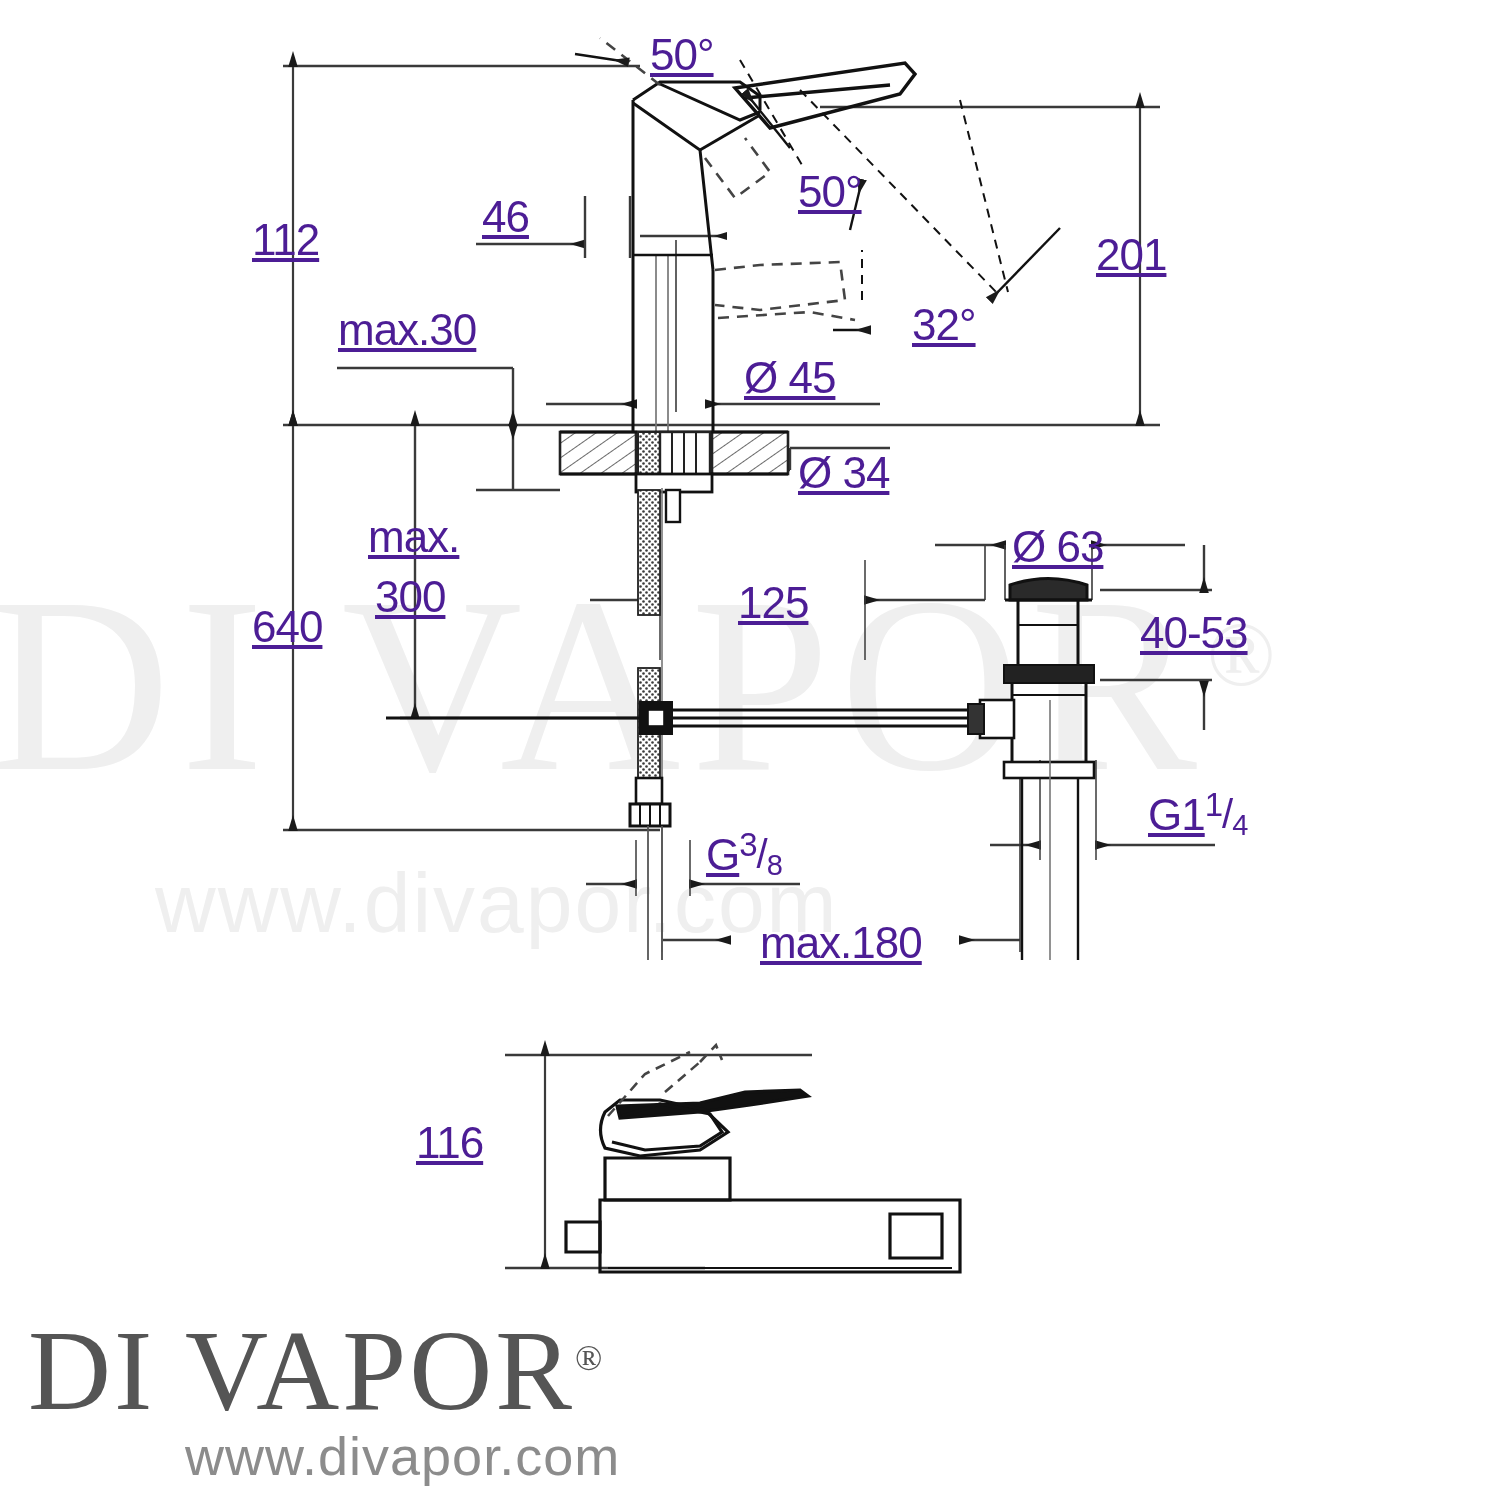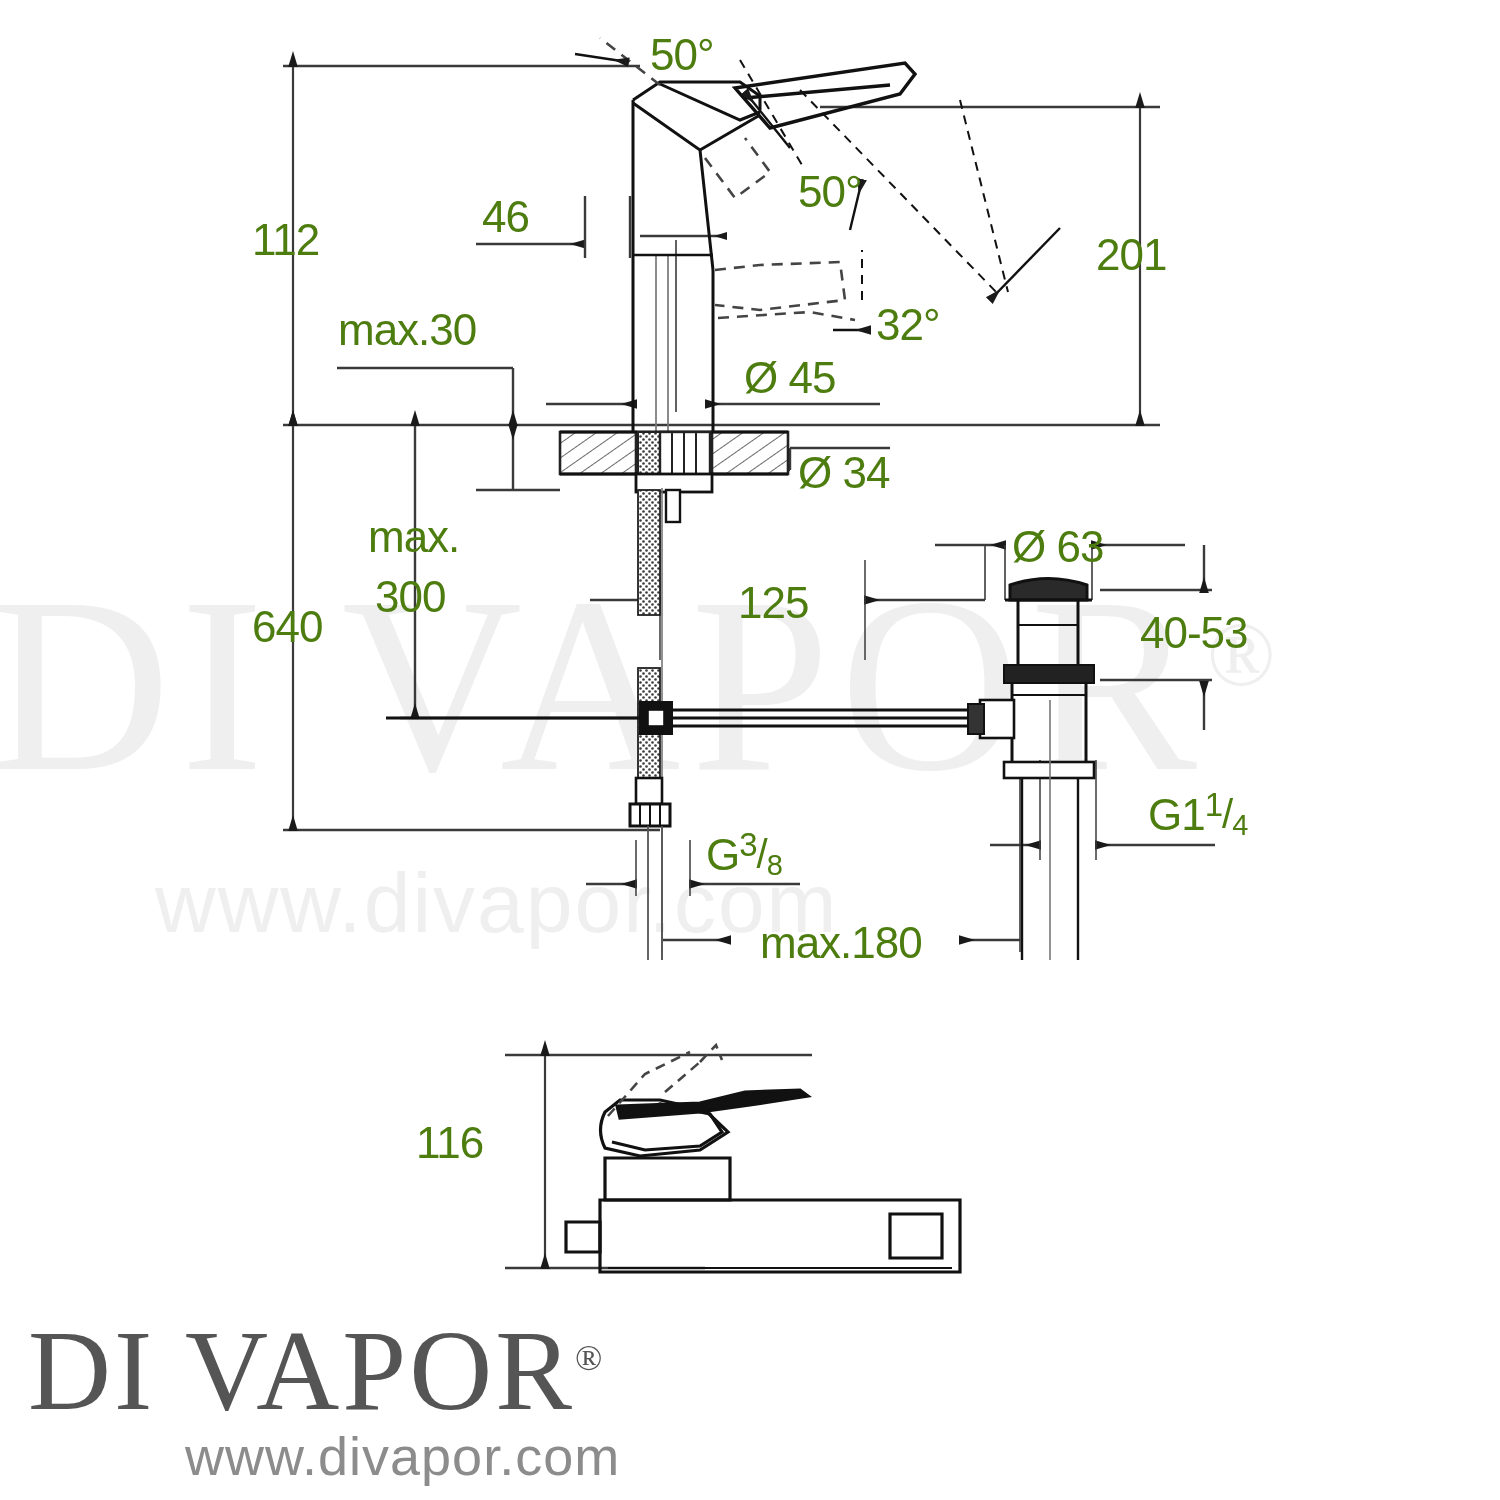--- a/index.html
+++ b/index.html
@@ -37,23 +37,24 @@
   
   #draw{position:absolute;left:0;top:0;width:1500px;height:1500px;z-index:2;}
 
   
   .dim{
     position:absolute;
     z-index:3;
     font-family:"Liberation Sans", sans-serif;
     font-size:44px;
     font-weight:400;
-    color:#4d7c0f;
+    color:#4c1d95;
     white-space:nowrap;
     letter-spacing:-1px;
+    text-decoration:underline;
   }
   .frac{display:inline-block;position:relative;top:-2px;font-size:33px;}
   .frac .n{position:relative;top:-12px;}
   .frac .sl{font-size:40px;}
   .frac .d{position:relative;top:7px;font-size:29px;}
 
   
   .divapor{
     position:absolute;left:28px;top:1305px;z-index:4;
     font-family:"Liberation Serif", serif;
@@ -340,21 +341,21 @@
   <div class="dim" style="left:706px;top:830px;">
     <span>G</span><span class="frac"><span class="n">3</span><span class="sl">/</span><span class="d">8</span></span>
   </div>
 
   <div class="dim" style="left:760px;top:918px;">max.180</div>
 
   <div class="dim" style="left:416px;top:1118px;">116</div>
 
   <div class="dim" style="left:650px;top:30px;">50°</div>
   <div class="dim" style="left:798px;top:167px;">50°</div>
-  <div class="dim" style="left:876px;top:300px;">32°</div>
+  <div class="dim" style="left:912px;top:300px;">32°</div>
 
   <div class="divapor">
     <span>DI VAPOR</span><span class="reg">®</span>
   </div>
   <div class="divapor-url">www.divapor.com</div>
 
 
 </div>
 
 </body></html>

